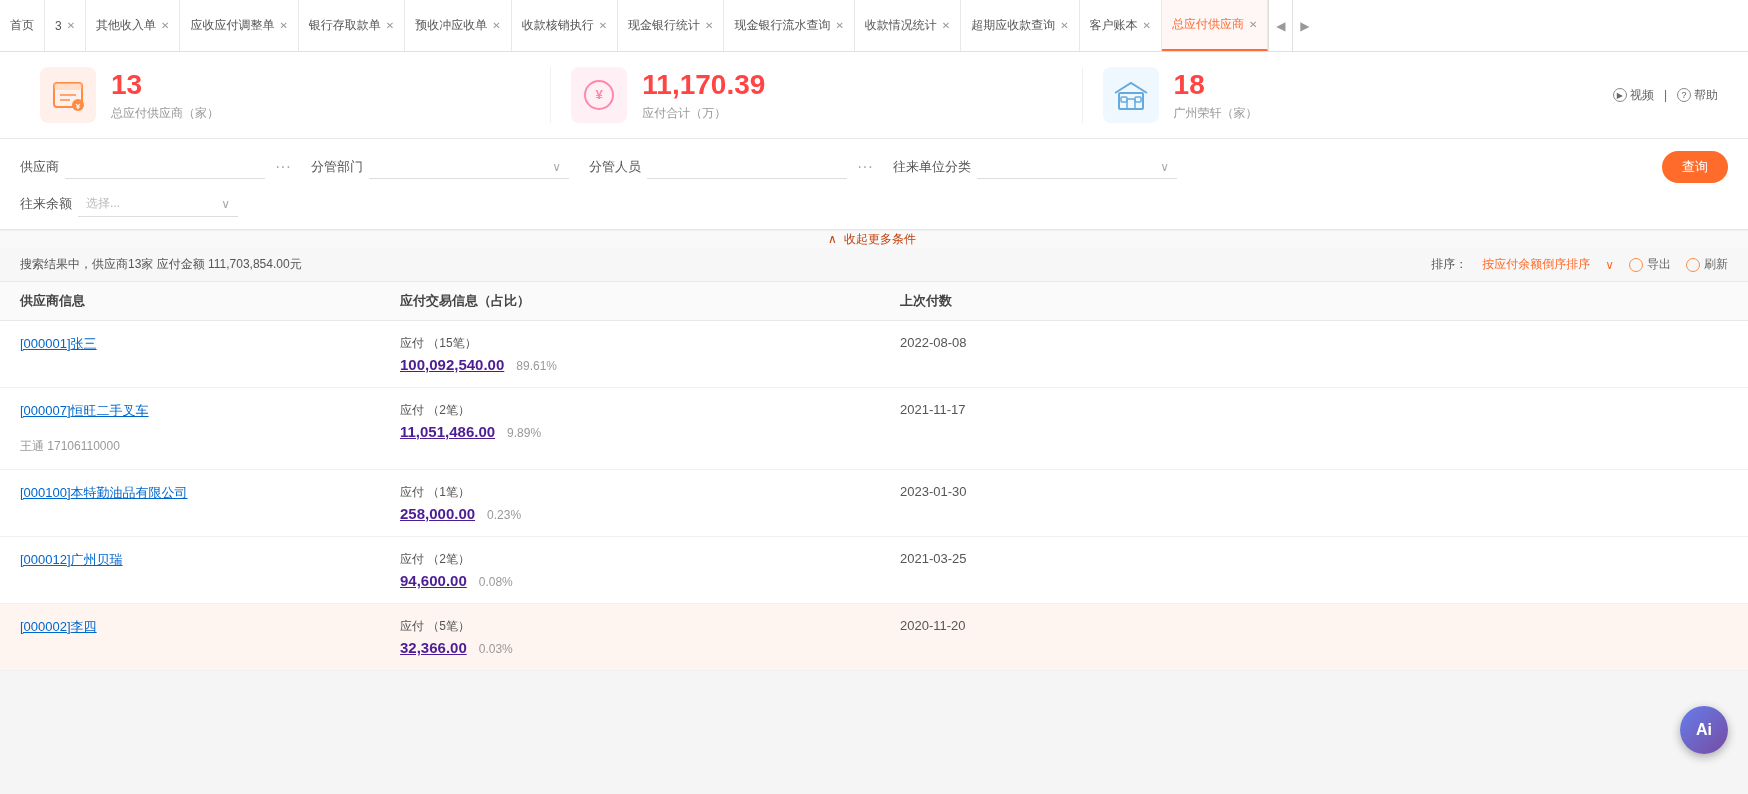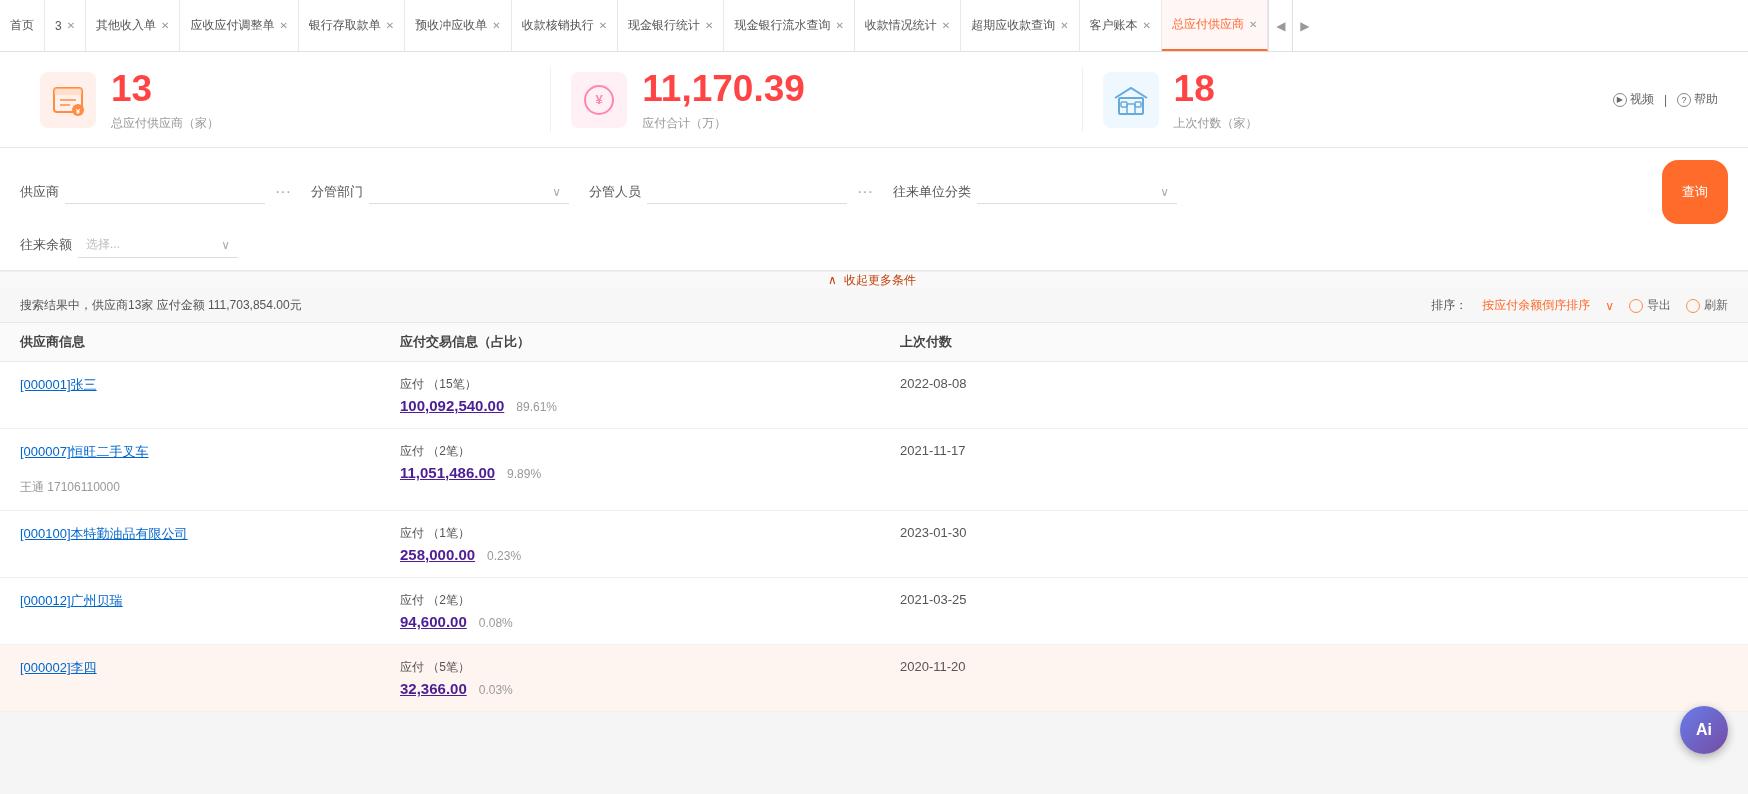--- a/index.html
+++ b/index.html
@@ -70,21 +70,21 @@
       align-items: center;
       justify-content: center;
       margin-right: 15px;
       flex-shrink: 0;
     }
     .icon-orange { background: #fff0eb; }
     .icon-pink { background: #fff0f5; }
     .icon-blue { background: #f0f8ff; }
     .summary-info { flex: 1; }
     .summary-number {
-      font-size: 37px;
+      font-size: 28px;
       font-weight: bold;
       color: #ff4444;
       line-height: 1.2;
     }
     .summary-label {
       font-size: 12px;
       color: #999;
       margin-top: 4px;
     }
     .top-right-links {
@@ -140,21 +140,21 @@
       cursor: pointer;
       font-size: 12px;
       color: #999;
     }
     .filter-select .arrow { margin-left: auto; color: #aaa; }
     .filter-dots { color: #aaa; font-size: 16px; cursor: pointer; margin-left: 4px; }
     .btn-query {
       background: #ff6b2b;
       color: #fff;
       border: none;
-      padding: 23px 20px;
+      padding: 7px 20px;
       border-radius: 16px;
       cursor: pointer;
       font-size: 13px;
       margin-left: auto;
     }
     .collapse-bar {
       text-align: center;
       background: #f9f9f9;
       border-top: 1px solid #efefef;
       font-size: 12px;
@@ -336,21 +336,21 @@
       <svg width="40" height="40" viewBox="0 0 40 40">
         <rect x="8" y="18" width="24" height="16" rx="1" fill="none" stroke="#66aadd" stroke-width="2"></rect>
         <polyline points="4,18 20,8 36,18" fill="none" stroke="#66aadd" stroke-width="2"></polyline>
         <rect x="16" y="24" width="8" height="10" rx="1" fill="none" stroke="#66aadd" stroke-width="1.5"></rect>
         <rect x="10" y="22" width="6" height="5" rx="1" fill="none" stroke="#66aadd" stroke-width="1.5"></rect>
         <rect x="24" y="22" width="6" height="5" rx="1" fill="none" stroke="#66aadd" stroke-width="1.5"></rect>
       </svg>
     </div>
     <div class="summary-info">
       <div class="summary-number">18</div>
-      <div class="summary-label">上次付数（家）</div>
+      <div class="summary-label">广州荣轩（家）</div>
     </div>
   </div>
 
   <div class="top-right-links">
     <span style="display:flex;align-items:center;gap:3px;">
       <span style="width:14px;height:14px;border-radius:50%;border:1px solid #888;display:inline-flex;align-items:center;justify-content:center;font-size:8px;">▶</span>
       <span>视频</span>
     </span>
     <span>|</span>
     <span style="display:flex;align-items:center;gap:3px;">

